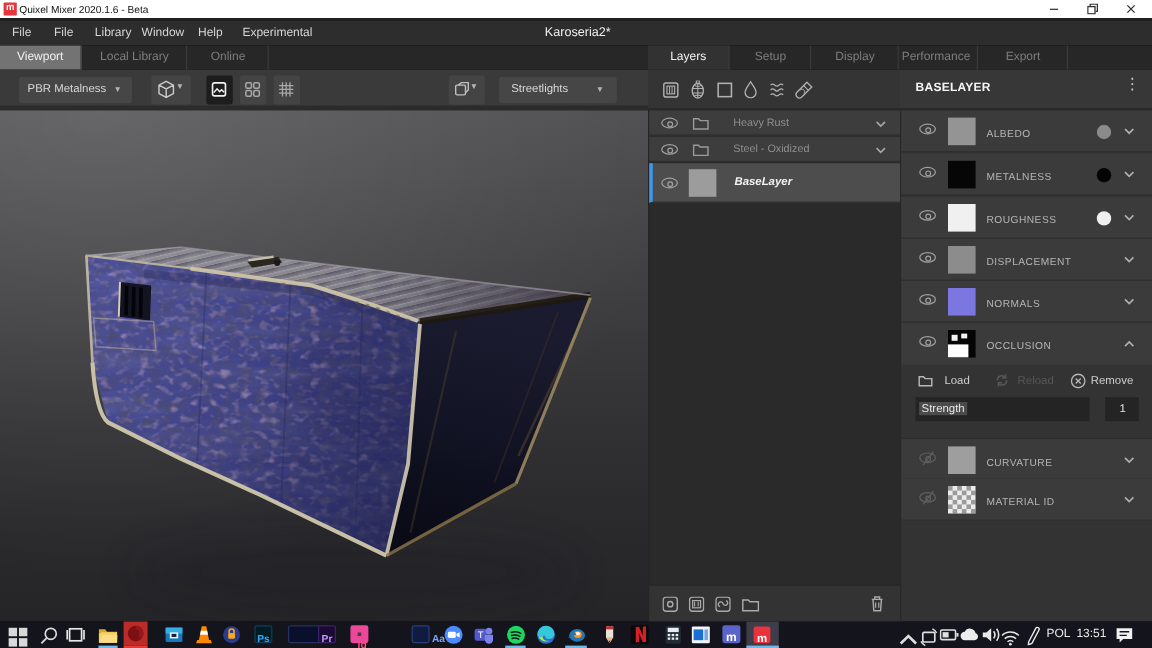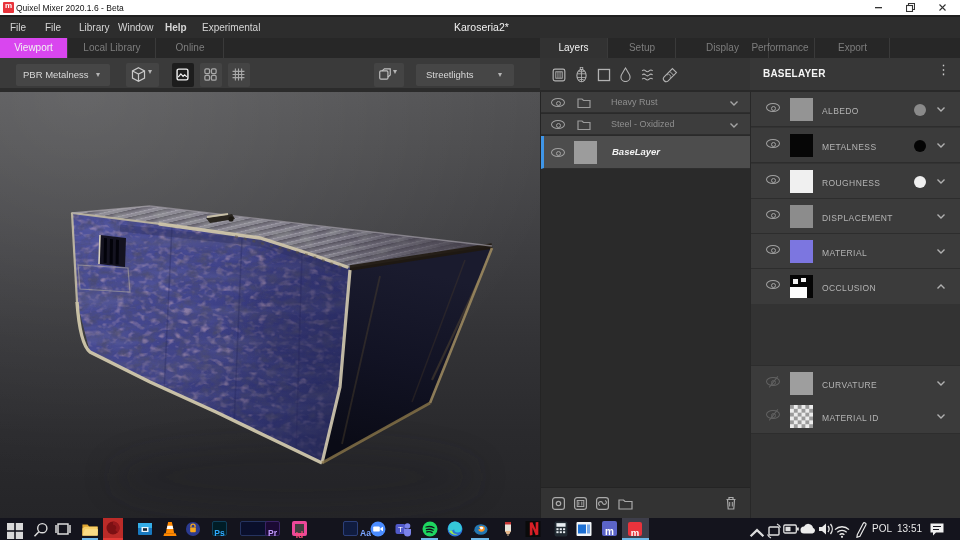--- a/index.html
+++ b/index.html
@@ -82,34 +82,34 @@
   <svg class="abs" style="left:939px;top:4px;" width="7" height="7" viewBox="0 0 7 7">
       <path d="M0.5,0.5 L6.5,6.5 M6.5,0.5 L0.5,6.5" stroke="#333" stroke-width="1.1"></path>
     </svg>
   <div class="abs" id="titleline"></div>
 
   <div class="abs" id="menubar">
     <span class="mi" style="left:10px;">File</span>
     <span class="mi" style="left:45px;">File</span>
     <span class="mi" style="left:79px;">Library</span>
     <span class="mi" style="left:118px;">Window</span>
-    <span class="mi" style="left:165px;font-weight:bold;">Help</span>
+    <span class="mi" style="left:165px;">Help</span>
     <span class="mi" style="left:202px;">Experimental</span>
     <span id="docname">Karoseria2*</span>
   </div>
 
   <div class="abs" id="tabsL">
-    <div class="tab active" style="left:0;width:68px;background:#d946ef;">Viewport</div>
+    <div class="tab active" style="left:0;width:68px;background:#737373;">Viewport</div>
     <div class="tab" style="left:69px;width:87px;">Local Library</div>
     <div class="tab" style="left:157px;width:67px;">Online</div>
   </div>
   <div class="abs" id="tabsR">
     <div class="tab active" style="left:0;width:68px;background:#323232;">Layers</div>
     <div class="tab" style="left:69px;width:67px;">Setup</div>
-    <div class="tab" style="left:137px;width:92px;">Display</div>
+    <div class="tab" style="left:137px;width:72px;">Display</div>
     <div class="tab" style="left:206px;width:69px;">Performance</div>
     <div class="tab" style="left:276px;width:74px;">Export</div>
   </div>
 
   <div class="abs" id="toolbarL">
     <div class="dd" style="left:16px;top:6px;width:94px;height:22px;line-height:22px;padding-left:7px;font-size:9.5px;">PBR Metalness<span class="ddarrow" style="left:80px;top:0;">▾</span></div>
     <div class="tbtn" style="left:126px;width:33px;">
       <svg width="17" height="17" viewBox="0 0 24 24" style="position:absolute;left:4px;top:3px;">
           <path d="M12,2.5 L20.5,7 L20.5,17 L12,21.5 L3.5,17 L3.5,7 Z M3.5,7 L12,11.5 L20.5,7 M12,11.5 L12,21.5" fill="none" stroke="#c8c8c8" stroke-width="1.7"></path>
         </svg>
@@ -387,38 +387,60 @@
         <span class="eye" style="left:15px;top:11px;"></span>
         <div class="swatch" style="background:#8c8c8c;"></div>
         <span class="mtext">DISPLACEMENT</span>
         <svg class="chev" style="left:185px;top:14px;" width="10" height="7" viewBox="0 0 10 7">
           <path d="M1.5,1.5 L5,5 L8.5,1.5" fill="none" stroke="#b0b0b0" stroke-width="1.4"></path>
         </svg>
       </div>
     <div class="mrow" style="top:142px;">
         <span class="eye" style="left:15px;top:11px;"></span>
         <div class="swatch" style="background:#7c76e0;"></div>
-        <span class="mtext">MATERIAL</span>
+        <span class="mtext">NORMALS</span>
         <svg class="chev" style="left:185px;top:14px;" width="10" height="7" viewBox="0 0 10 7">
           <path d="M1.5,1.5 L5,5 L8.5,1.5" fill="none" stroke="#b0b0b0" stroke-width="1.4"></path>
         </svg>
       </div>
     <div class="mrow" style="top:177px;border-bottom:none;">
         <span class="eye" style="left:15px;top:11px;"></span>
       <div class="swatch" style="background:#050505;overflow:hidden;">
         <div style="position:absolute;left:0;top:12px;width:17px;height:11px;background:#fdfdfd;"></div>
         <div style="position:absolute;left:3px;top:4px;width:5px;height:5px;background:#f2f2f2;"></div>
         <div style="position:absolute;left:11px;top:3px;width:5px;height:4px;background:#f5f5f5;"></div>
       </div>
       <span class="mtext">OCCLUSION</span>
         <svg class="chev" style="left:185px;top:14px;" width="10" height="7" viewBox="0 0 10 7">
           <path d="M1.5,5.5 L5,2 L8.5,5.5" fill="none" stroke="#b0b0b0" stroke-width="1.4"></path>
         </svg>
       </div>
 
+    <div style="position:absolute;left:0;top:212px;width:210px;height:52px;background:#333333;">
+      <svg width="13" height="11" viewBox="0 0 13 11" style="position:absolute;left:14px;top:8px;">
+        <path d="M1,2 h3.5 l1.5,1.5 h5.5 v6 h-10.5 z" fill="none" stroke="#b8b8b8" stroke-width="1.2"></path>
+      </svg>
+      <span style="position:absolute;left:36px;top:8px;font-size:9.5px;color:#cfcfcf;">Load</span>
+      <svg width="12" height="12" viewBox="0 0 24 24" style="position:absolute;left:78px;top:7px;">
+        <path d="M4,12 a8,8 0 0 1 14,-5 M20,12 a8,8 0 0 1 -14,5" fill="none" stroke="#585858" stroke-width="2.4"></path>
+        <path d="M18,2 v6 h-6 M6,22 v-6 h6" fill="none" stroke="#585858" stroke-width="2.4"></path>
+      </svg>
+      <span style="position:absolute;left:97px;top:8px;font-size:9.5px;color:#575757;">Reload</span>
+      <svg width="13" height="13" viewBox="0 0 13 13" style="position:absolute;left:141px;top:7px;">
+        <circle cx="6.5" cy="6.5" r="5.6" fill="none" stroke="#b8b8b8" stroke-width="1.1"></circle>
+        <path d="M4.4,4.4 L8.6,8.6 M8.6,4.4 L4.4,8.6" stroke="#b8b8b8" stroke-width="1.1"></path>
+      </svg>
+      <span style="position:absolute;left:158px;top:8px;font-size:9.5px;color:#cfcfcf;">Remove</span>
+      <div style="position:absolute;left:12px;top:27px;width:145px;height:20px;background:#242424;">
+        <span style="position:absolute;left:3px;top:4px;font-size:9.5px;color:#e8e8e8;background:#4b4b4b;padding:0 2px;">Strength</span>
+      </div>
+      <div style="position:absolute;left:170px;top:27px;width:28px;height:20px;background:#242424;">
+        <span style="position:absolute;left:12px;top:4px;font-size:9.5px;color:#e2e2e2;">1</span>
+      </div>
+    </div>
     <div class="mrow" style="top:273px;border-top:1px solid #2d2d2d;">
         <span class="eyeoff" style="left:15px;top:11px;"></span>
         <div class="swatch" style="background:#9e9e9e;"></div>
         <span class="mtext">CURVATURE</span>
         <svg class="chev" style="left:185px;top:14px;" width="10" height="7" viewBox="0 0 10 7">
           <path d="M1.5,1.5 L5,5 L8.5,1.5" fill="none" stroke="#b0b0b0" stroke-width="1.4"></path>
         </svg>
       </div>
     <div class="mrow" style="top:307px;">
         <span class="eyeoff" style="left:15px;top:11px;"></span>
@@ -481,21 +503,21 @@
         <rect x="5" y="7" width="6" height="5" rx="1" fill="#f7a81b"></rect>
         <path d="M5.8,7 v-1.5 a2.2,2.2 0 0 1 4.4,0 v1.5" fill="none" stroke="#f7a81b" stroke-width="1.4"></path>
       </svg>
 
     <div class="tico adico" style="left:212px;background:#001d26;border:1px solid #10405a;"><span style="color:#30a8ff;">Ps</span></div>
 
     <div class="tico adico" style="left:240px;background:#0a0f2b;border:1px solid #25335f;padding-left:28px;"><span style="color:#8ab6f0;">Br</span></div>
 
     <div class="tico adico" style="left:265px;background:#1b0a33;border:1px solid #3b2366;"><span style="color:#c39bff;">Pr</span></div>
 
-    <div class="tico adico" style="left:292px;background:#404040;border:3px solid #ec4899;"><span style="color:#ff4f7a;">Id</span></div>
+    <div class="tico adico" style="left:292px;background:#404040;border:6px solid #ec4899;"><span style="color:#ff4f7a;">Id</span></div>
 
     <div class="tico adico" style="left:319px;background:#271400;border:1px solid #5c3a10;margin-top:36px;"><span style="color:#ffb40f;">Ai</span></div>
 
     <div class="tico adico" style="left:343px;background:#101c3f;border:1px solid #2c3f78;"><span style="color:#7aa4ff;margin-left:16px;">Aa</span></div>
 
     <svg class="tico" style="left:370px;" width="15" height="15" viewBox="0 0 16 16">
         <circle cx="8" cy="8" r="7.5" fill="#4a8cff"></circle>
         <rect x="3.2" y="5.4" width="6.6" height="5.2" rx="1.2" fill="#fff"></rect>
         <path d="M10.4,7.2 L13,5.8 v4.4 L10.4,8.8 z" fill="#fff"></path>
       </svg>

